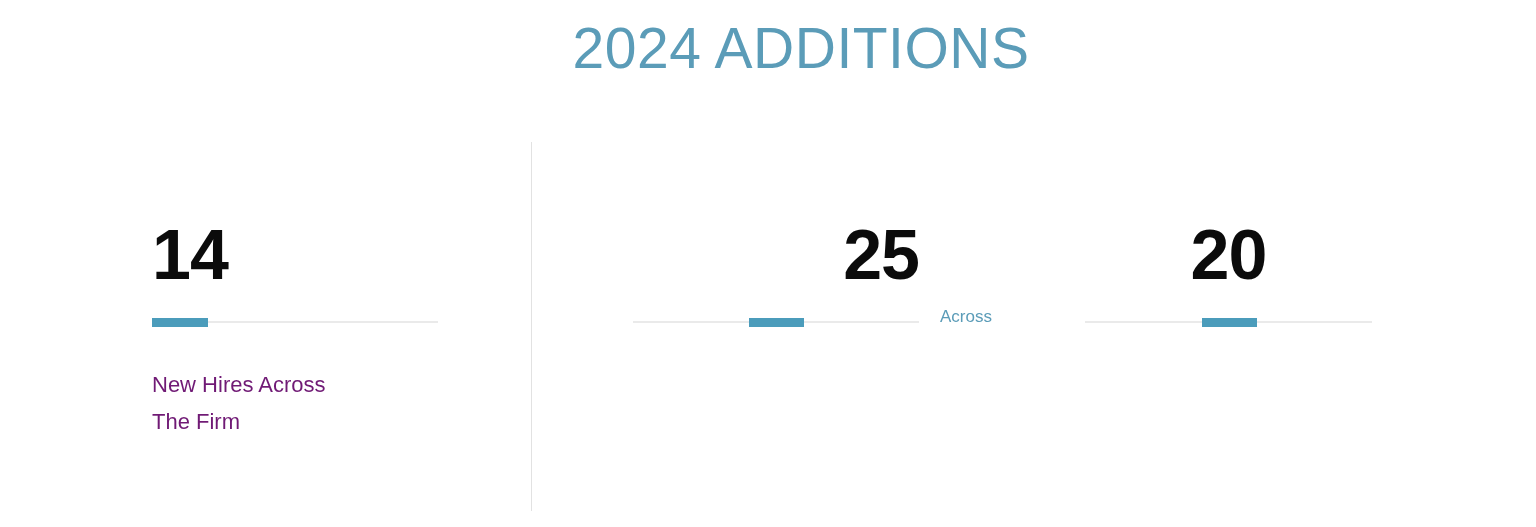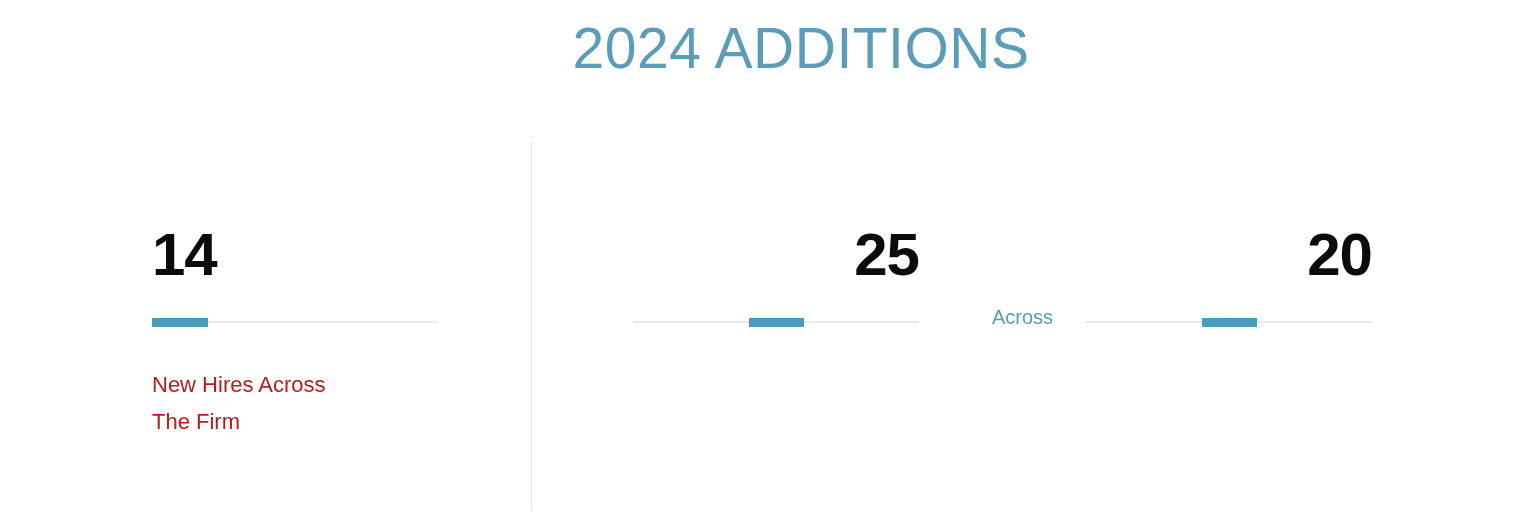--- a/index.html
+++ b/index.html
@@ -40,21 +40,21 @@
     width: 1px;
     height: 369px;
     background: #e2e2e2;
   }
 
   
   .stat-block {
     position: absolute;
   }
   .stat-value {
-    font-size: 60px;
+    font-size: 70px;
     font-weight: 700;
     color: #0b0b0b;
     line-height: 92px;
     letter-spacing: -1px;
     height: 92px;
   }
   .stat-rule {
     position: relative;
     height: 14px;
     margin-top: 14px;
@@ -70,21 +70,21 @@
   .stat-rule .fill {
     position: absolute;
     top: 3px;
     height: 9px;
     background: #4b9cbb;
   }
   .stat-label {
     margin-top: 37px;
     font-size: 22px;
     font-weight: 400;
-    color: #b91c1c;
+    color: #701a75;
     line-height: 37px;
     white-space: pre-line;
   }
 
   
   #block-new-hires {
     left: 152px;
     top: 209px;
     width: 286px;
     text-align: left;
@@ -98,30 +98,30 @@
     width: 286px;
     text-align: right;
   }
   #block-interns .fill { left: 50%; width: 55px; margin-left: -27px; }
 
   
   #block-schools {
     left: 1085px;
     top: 209px;
     width: 287px;
-    text-align: right;
+    text-align: center;
   }
   #block-schools .fill { left: 50%; width: 55px; margin-left: -27px; }
 
   
   .connector-word {
     position: absolute;
-    left: 992px;
+    left: 940px;
     top: 302px;
-    font-size: 20px;
+    font-size: 17px;
     font-weight: 400;
     color: #5b9cb8;
     line-height: 30px;
     white-space: nowrap;
   }
 </style>
 </head>
 <body>
 
 <div class="page-title">2024 ADDITIONS</div>

